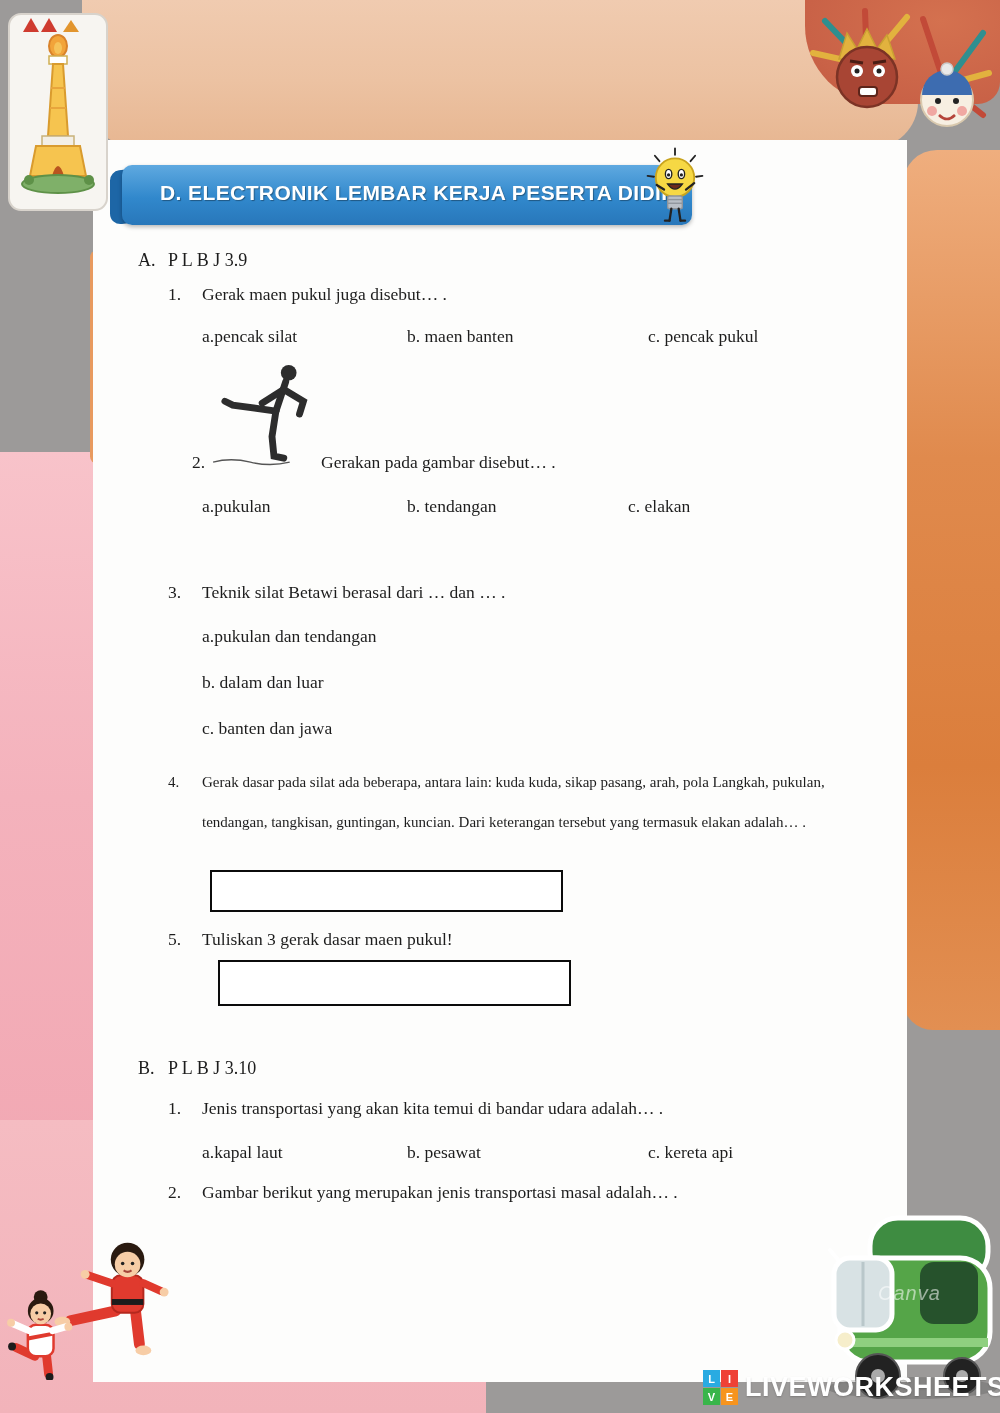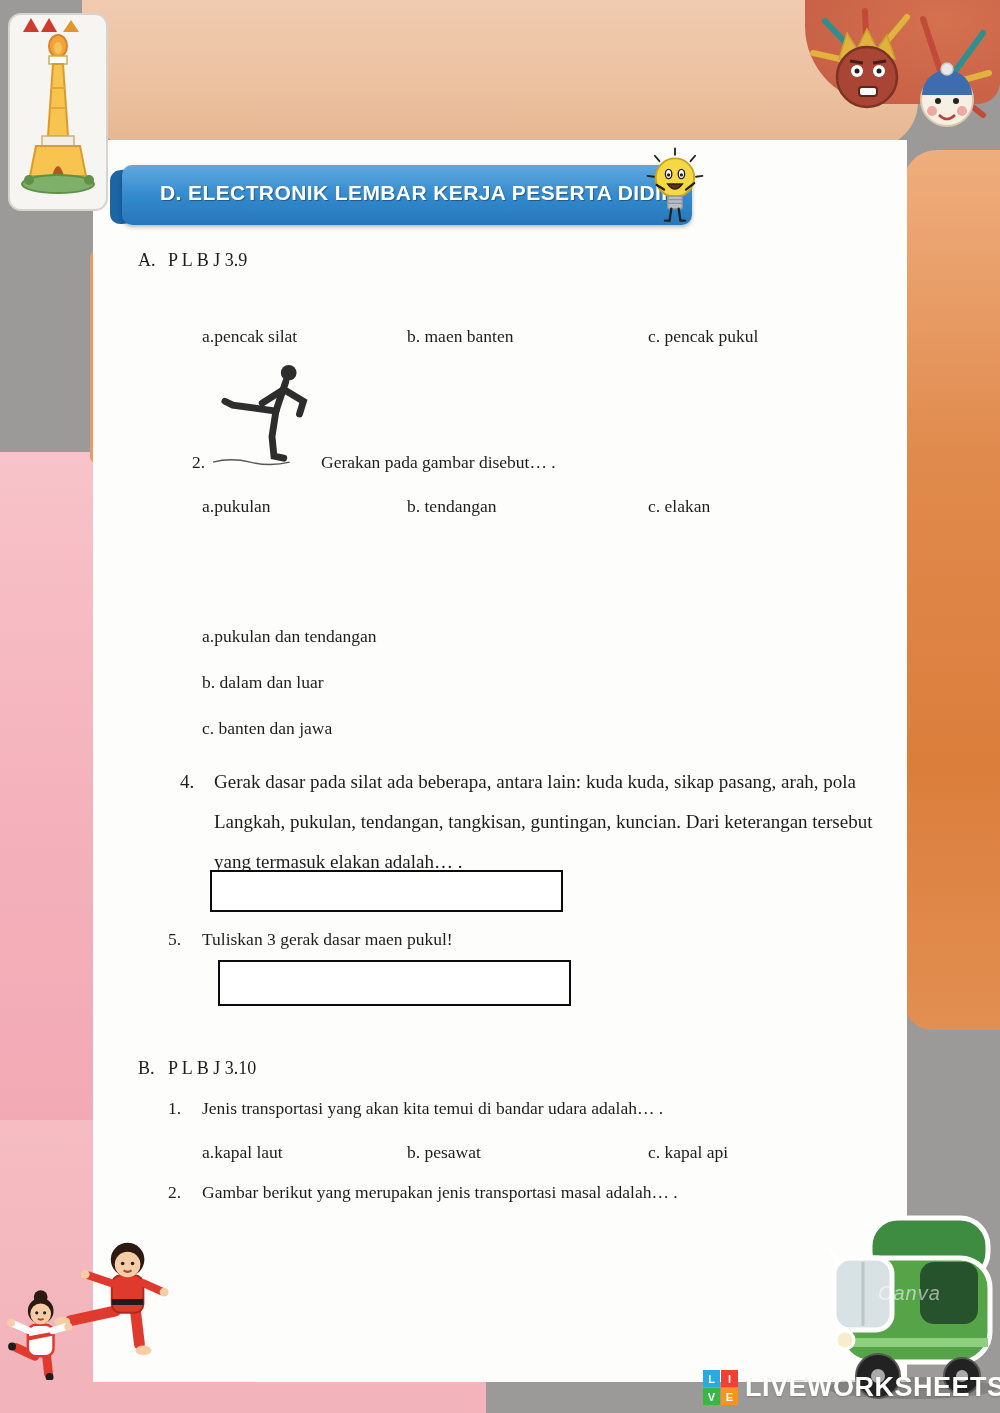--- a/index.html
+++ b/index.html
@@ -43,21 +43,21 @@
 
   
   .sec { left:138px; font-size:18px; white-space:nowrap; }
   .sec .slabel { display:inline-block; width:30px; }
   .qrow { left:168px; font-size:17.5px; white-space:nowrap; }
   .qnum { display:inline-block; width:34px; text-indent:0; }
   .qtext-offset { margin-left:95px; }
   .opts { left:202px; width:690px; height:24px; font-size:17.5px; }
   .opts .opt { position:absolute; top:0; white-space:nowrap; cursor:pointer; }
   .optline { left:202px; font-size:17.5px; white-space:nowrap; cursor:pointer; }
-  .qwrap { left:180px; width:724px; font-size:19px; line-height:40px;
+  .qwrap { left:168px; width:724px; font-size:15px; line-height:40px;
     padding-left:34px; text-indent:-34px; }
   .answer { border:2px solid #0b0b0b; background:#ffffff; outline:none;
     font:17px "Liberation Serif", serif; padding:0 8px; }
 
   
   .deco svg { display:block; width:100%; height:100%; }
   .watermark { font-family:"Liberation Sans", sans-serif; font-size:20px;
     color:rgba(255,255,255,0.55); font-style:italic; letter-spacing:1px; }
 
   
@@ -171,20 +171,23 @@
         <line x1="39" y1="68" x2="41" y2="81"></line>
           <line x1="41" y1="81" x2="46" y2="81"></line>
       </g>
     </svg>
   </div>
 
   <div class="abs sec" style="top:250px;">
     <span class="slabel">A.</span><span>P L B J 3.9</span>
   </div>
 
+  <div class="abs qrow" style="top:284px;">
+    <span class="qnum">1.</span><span>Gerak maen pukul juga disebut… .</span>
+  </div>
   <div class="abs opts" style="top:326px;">
     <span class="opt" style="left:0;">a.pencak silat</span>
     <span class="opt" style="left:205px;">b. maen banten</span>
     <span class="opt" style="left:446px;">c. pencak pukul</span>
   </div>
 
   <div class="abs deco" style="left:210px;top:360px;width:125px;height:108px;">
     <svg viewBox="0 0 125 110" aria-hidden="true">
       <g stroke="#2d2d2d" stroke-width="7" stroke-linecap="round" fill="none">
         <line x1="76" y1="22" x2="66" y2="52"></line>
@@ -197,23 +200,26 @@
       <path d="M2,104 Q20,99 40,104 T80,104" stroke="#555555" stroke-width="1.5" fill="none"></path>
     </svg>
   </div>
 
   <div class="abs qrow" style="top:452px;margin-left:24px;">
     <span class="qnum">2.</span><span class="qtext-offset">Gerakan pada gambar disebut… .</span>
   </div>
   <div class="abs opts" style="top:496px;">
     <span class="opt" style="left:0;">a.pukulan</span>
     <span class="opt" style="left:205px;">b. tendangan</span>
-    <span class="opt" style="left:446px;text-align:center;">c. elakan</span>
-  </div>
-
+    <span class="opt" style="left:426px;text-align:center;">c. elakan</span>
+  </div>
+
+  <div class="abs qrow" style="top:582px;">
+    <span class="qnum">3.</span><span>Teknik silat Betawi berasal dari … dan … .</span>
+  </div>
   <div class="abs optline" style="top:626px;">a.pukulan dan tendangan</div>
   <div class="abs optline" style="top:672px;">b. dalam dan luar</div>
   <div class="abs optline" style="top:718px;">c. banten dan jawa</div>
 
   <div class="abs qwrap" style="top:762px;">
     <span class="qnum">4.</span><span>Gerak dasar pada silat ada beberapa, antara lain: kuda kuda, sikap pasang, arah, pola Langkah, pukulan, tendangan, tangkisan, guntingan, kuncian. Dari keterangan tersebut yang termasuk elakan adalah… .</span>
   </div>
   <input class="abs answer" style="left: 210px; top: 870px; width: 353px; height: 42px;">
 
   <div class="abs qrow" style="top:929px;">
@@ -224,21 +230,21 @@
   <div class="abs sec" style="top:1058px;">
     <span class="slabel">B.</span><span>P L B J 3.10</span>
   </div>
 
   <div class="abs qrow" style="top:1098px;">
     <span class="qnum">1.</span><span>Jenis transportasi yang akan kita temui di bandar udara adalah… .</span>
   </div>
   <div class="abs opts" style="top:1142px;">
     <span class="opt" style="left:0;">a.kapal laut</span>
     <span class="opt" style="left:205px;">b. pesawat</span>
-    <span class="opt" style="left:446px;">c. kapal api</span>
+    <span class="opt" style="left:446px;">c. kereta api</span>
   </div>
 
   <div class="abs qrow" style="top:1182px;">
     <span class="qnum">2.</span><span>Gambar berikut yang merupakan jenis transportasi masal adalah… .</span>
   </div>
 
   <div class="abs deco" style="left:0;top:1222px;width:190px;height:158px;">
     <svg viewBox="0 0 190 160" aria-hidden="true">
 
       <line x1="116" y1="90" x2="70" y2="100" stroke="#e03a2e" stroke-width="11" stroke-linecap="round"></line>

